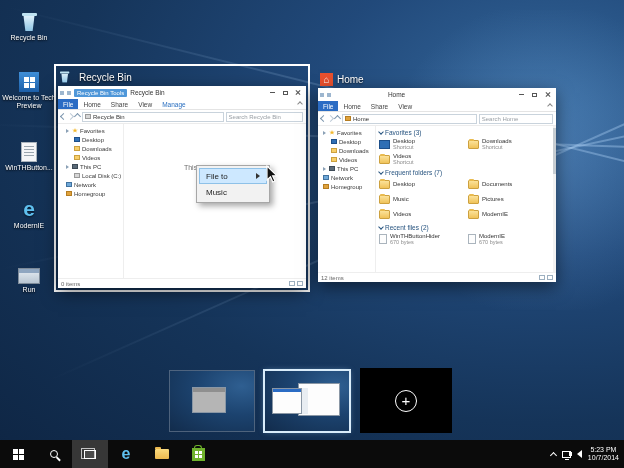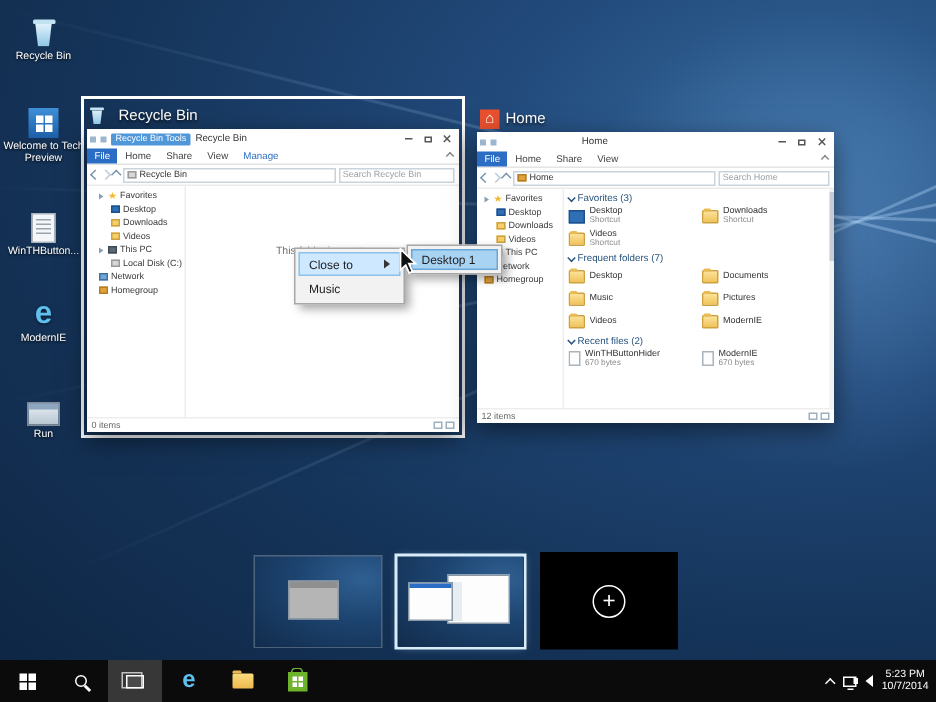--- a/index.html
+++ b/index.html
@@ -476,30 +476,25 @@
         <span class="view-toggles">
             <span class="vt"></span>
             <span class="vt"></span>
           </span>
       </div>
     </div>
   </div>
 
   <div class="ctx" style="left:196px; top:165px; width:74px;">
     <div class="ctx-item hl">
-      <span>Close to</span>
+      <span>File to</span>
       <span class="sub-arrow"></span>
     </div>
     <div class="ctx-item">
       <span>Music</span>
-    </div>
-  </div>
-  <div class="ctx" style="left:271px; top:163px; width:64px;">
-    <div class="ctx-item hl2" style="height:14px;">
-      <span>Desktop 1</span>
     </div>
   </div>
 
   <svg class="cursor" style="left:266px; top:165px;" width="13" height="19" viewBox="0 0 13 19">
     <polygon points="1,1 1,15 4.5,11.8 6.8,17 9,16 6.6,10.8 11,10.8" fill="#111" stroke="#fff" stroke-width="1.2"></polygon>
   </svg>
 
   <div class="dthumb" style="left:170px;">
     <div class="mini-win mw-gray"></div>
   </div>

